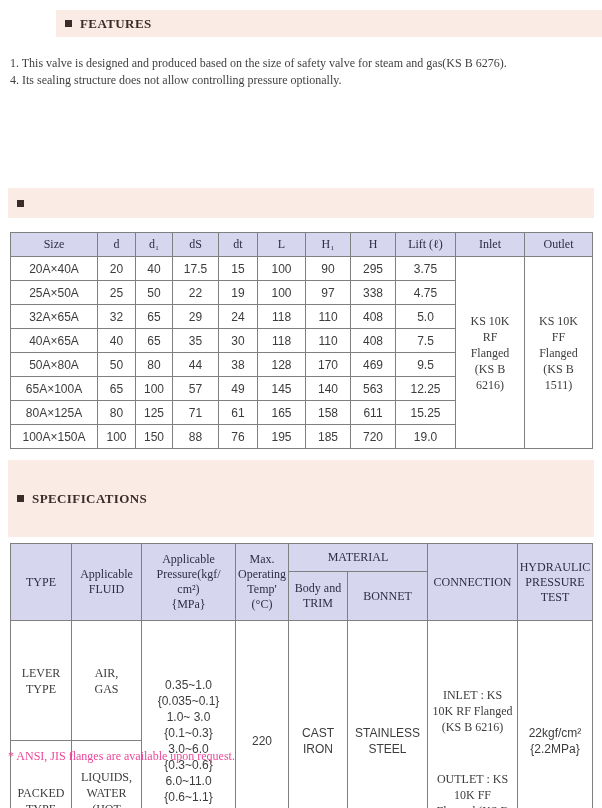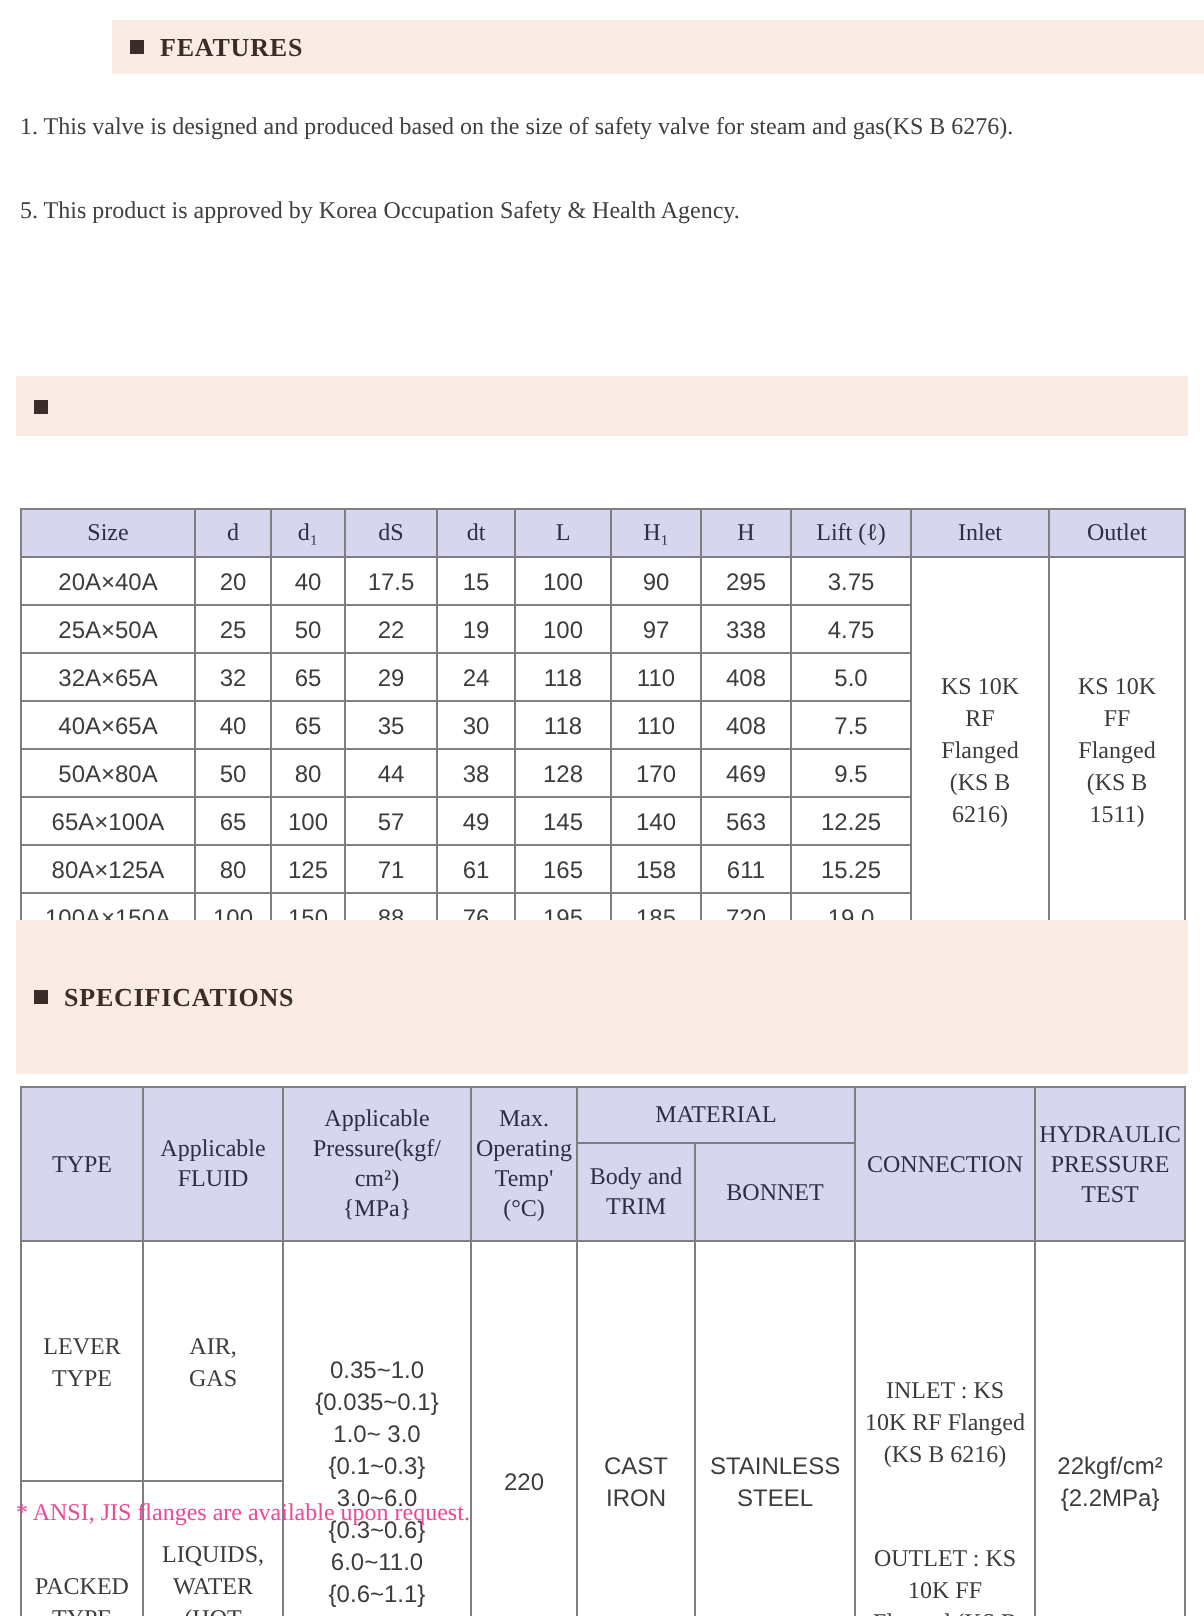--- a/index.html
+++ b/index.html
@@ -39,21 +39,21 @@
   }
 
   
   .features-list {
     position: absolute;
     top: 56px; left: 10px; width: 584px;
     font-size: 12px;
     color: #3f3f3f;
   }
   .feature-item { line-height: 15px; }
-  .feature-item:nth-child(1) { margin-bottom: 27px; }
+  .feature-item:nth-child(1) { margin-bottom: 2px; }
   .feature-item:nth-child(5) { margin-top: 17px; font-size: 12.5px; letter-spacing: 0.2px; }
 
   
   table {
     border-collapse: collapse;
     table-layout: fixed;
     position: absolute;
     left: 10px;
     width: 582px;
     border: 1px solid #4f4f4f;
@@ -67,21 +67,21 @@
   th {
     background: #d6d6ef;
     font-weight: normal;
     font-size: 12px;
     color: #2d2d46;
     white-space: pre-line;
     line-height: 15px;
   }
 
   
-  .dim-table { top: 232px; margin-top: 22px; }
+  .dim-table { top: 232px; }
   .dim-table th { height: 24px; }
   .dim-table td {
     height: 24px;
     font-family: "Liberation Sans", "DejaVu Sans", sans-serif;
     font-size: 12px;
     color: #3c3c3c;
   }
   .dim-table td.flange-cell {
     font-family: "Liberation Serif", "DejaVu Serif", serif;
     white-space: pre-line;
@@ -126,21 +126,21 @@
 </head>
 <body>
 
 <div class="section-bar bar-features">
   <span class="section-bullet"></span>
   <span class="section-title">FEATURES</span>
 </div>
 
 <div class="features-list">
   <p class="feature-item">1. This valve is designed and produced based on the size of safety valve for steam and gas(KS B 6276).</p>
-  <p class="feature-item">5. This product is approved by Korea Occupation Safety &amp; Health Agency.</p>
+  <p class="feature-item">4. Its sealing structure does not allow controlling pressure optionally.</p>
 </div>
 
 <div class="section-bar bar-dimensions">
   <span class="section-bullet"></span>
 </div>
 
 <table class="dim-table">
   <colgroup>
     <col style="width:87px">
       <col style="width:38px">

